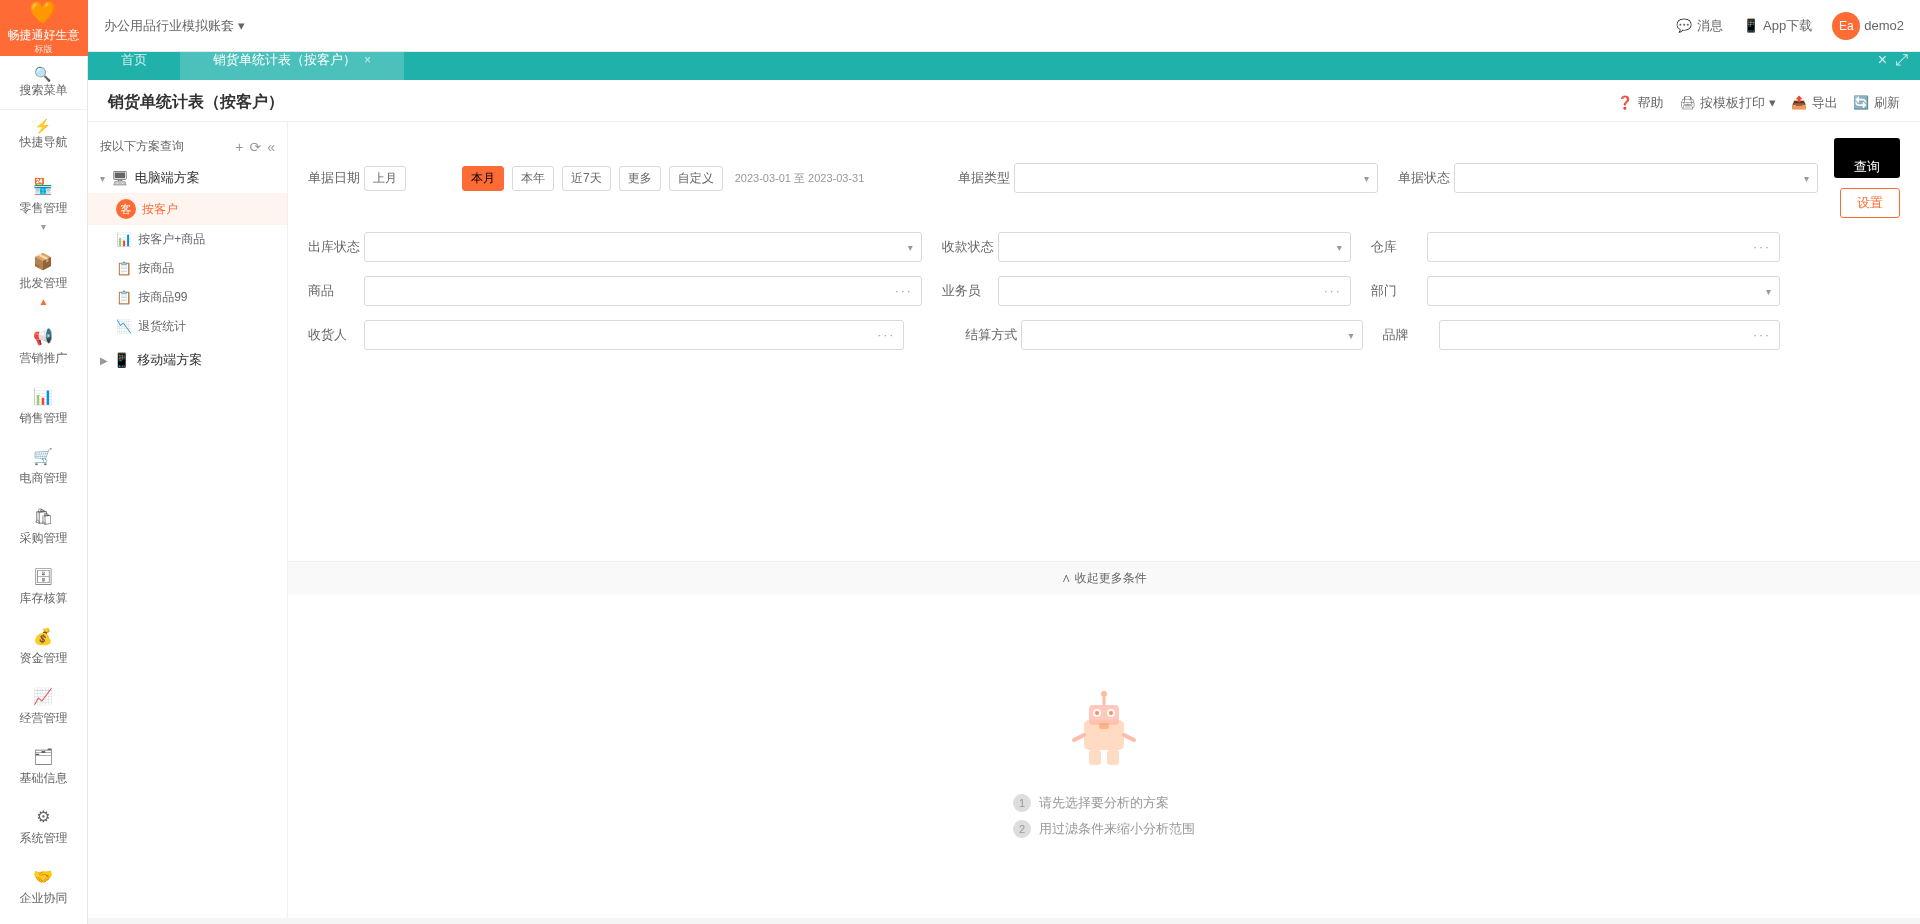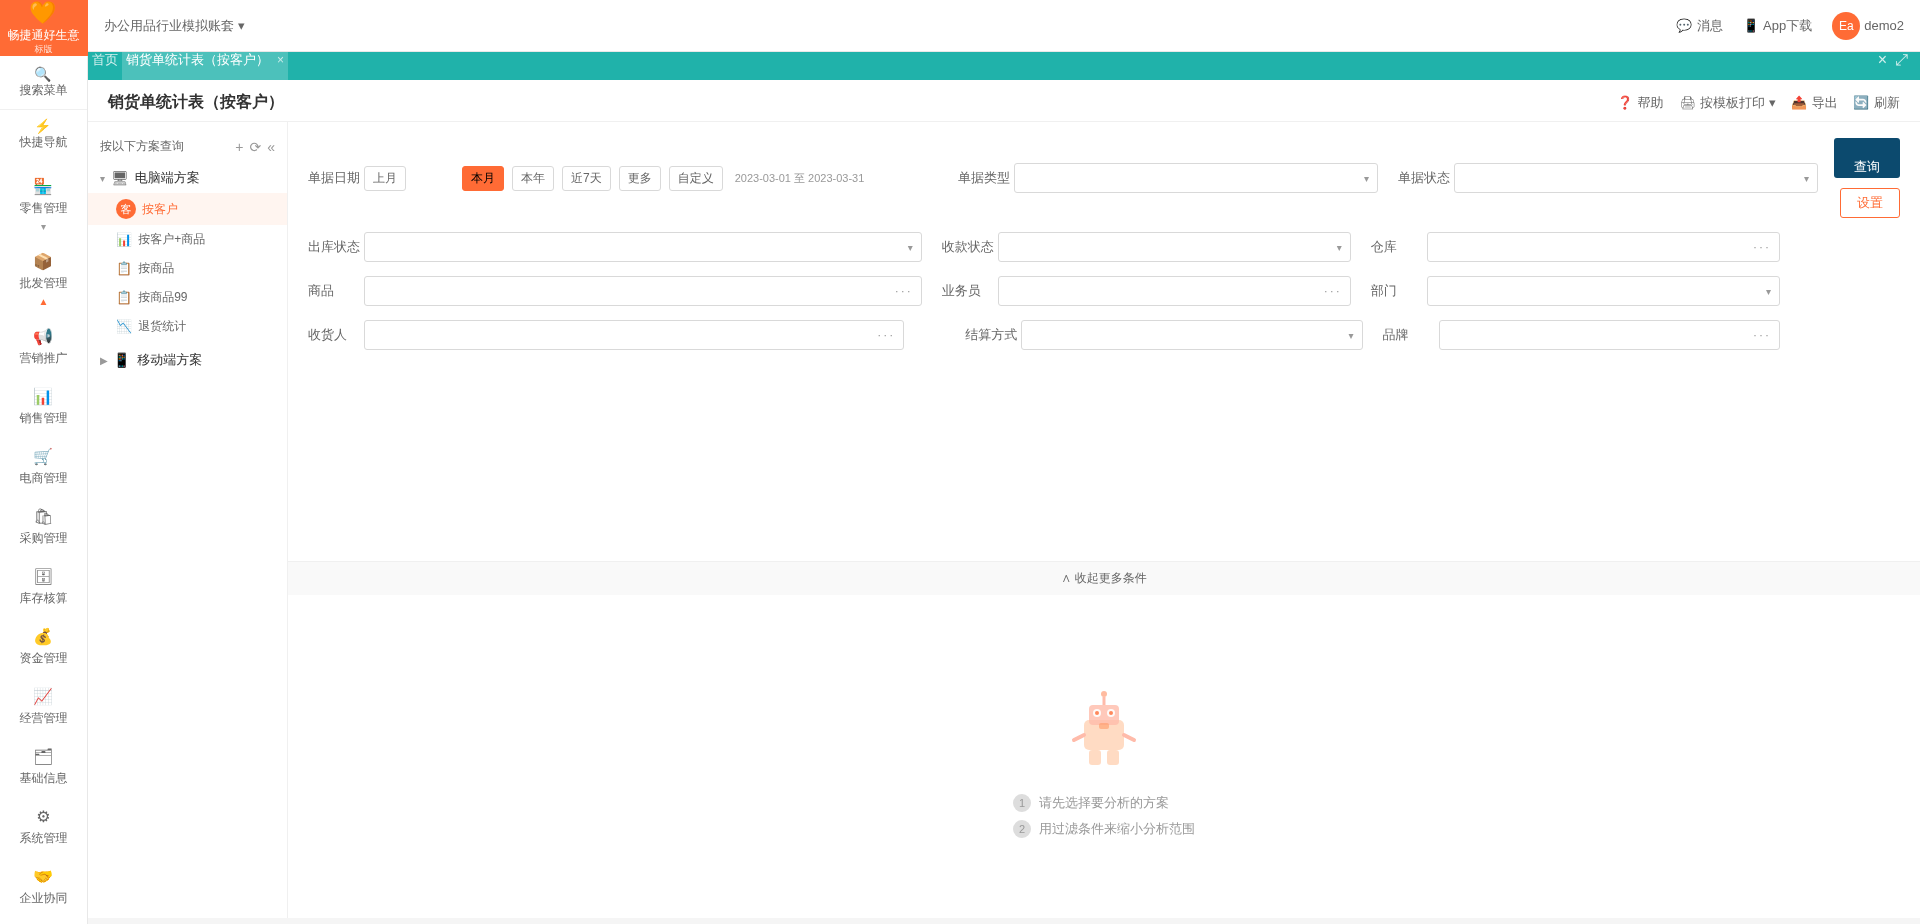--- a/index.html
+++ b/index.html
@@ -44,21 +44,21 @@
     .header-right-item { display: flex; align-items: center; gap: 4px; cursor: pointer; }
     .avatar { width: 28px; height: 28px; border-radius: 50%; background: #ff6b35; color: #fff; display: flex; align-items: center; justify-content: center; font-size: 12px; }
 
     
     .tabs {
       position: fixed; left: 88px; top: 40px; right: 0; height: 40px;
       background: #20b2aa; display: flex; align-items: center;
       padding: 0; z-index: 98;
     }
     .tab-item {
-      height: 40px; padding: 0 4px; display: flex; align-items: center;
+      height: 40px; padding: 0 33px; display: flex; align-items: center;
       font-size: 13px; color: rgba(255,255,255,0.8); cursor: pointer; gap: 8px;
     }
     .tab-item.active {
       background: rgba(255,255,255,0.2); color: #fff;
     }
     .tab-item .tab-close { color: rgba(255,255,255,0.7); font-size: 12px; cursor: pointer; }
     .tab-actions { margin-left: auto; display: flex; align-items: center; gap: 8px; padding-right: 12px; }
     .tab-action-btn { color: rgba(255,255,255,0.8); cursor: pointer; font-size: 16px; }
 
     
@@ -130,21 +130,21 @@
     .date-filter { display: flex; align-items: center; gap: 8px; }
     .date-btn {
       padding: 3px 8px; border: 1px solid #d9d9d9; border-radius: 3px;
       font-size: 12px; color: #666; cursor: pointer; background: #fff;
     }
     .date-btn.active { background: #ff6b35; color: #000000; border-color: #ff6b35; margin-left: 48px; }
     .date-range { font-size: 11px; color: #999; margin-left: 4px; }
 
     
     .btn-query {
-      background: #0c4a6e; color: #fff; border: none; border-radius: 3px;
+      background: #000000; color: #fff; border: none; border-radius: 3px;
       padding: 20px 20px; font-size: 13px; cursor: pointer; height: 30px;
     }
     .btn-settings {
       background: #fff; color: #ff6b35; border: 1px solid #ff6b35; border-radius: 3px;
       padding: 5px 16px; font-size: 13px; cursor: pointer; height: 30px; margin-top: 6px;
     }
 
     .action-buttons { display: flex; flex-direction: column; align-items: flex-end; padding-left: 16px; gap: 4px; }
 
     

